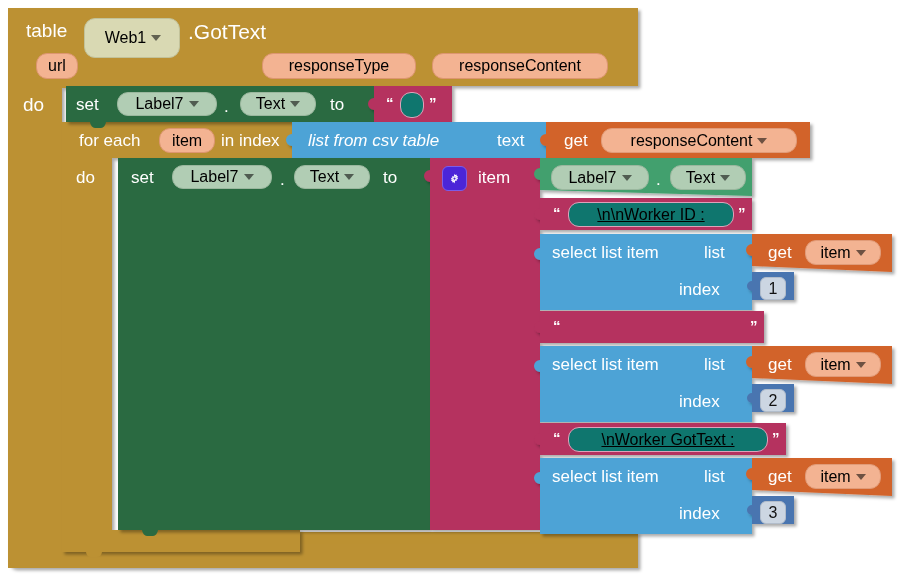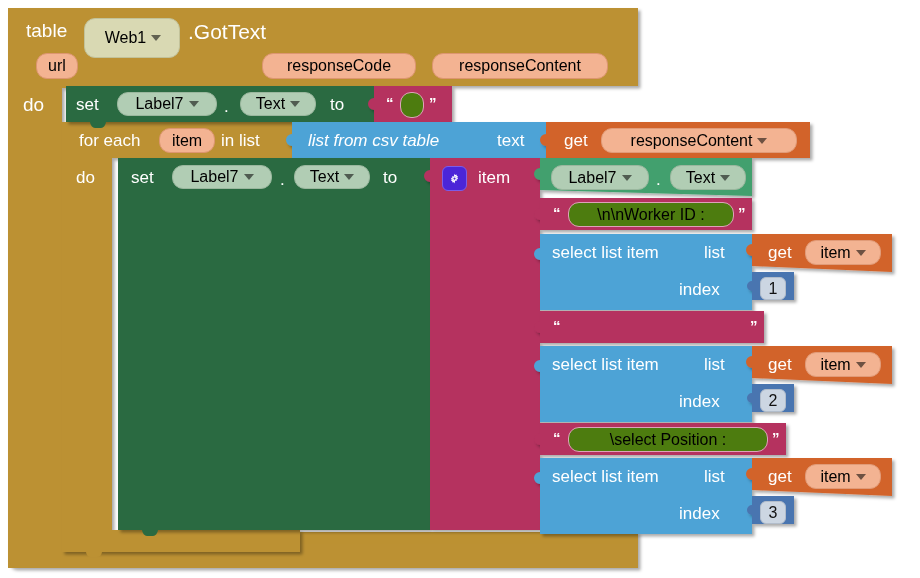--- a/index.html
+++ b/index.html
@@ -43,21 +43,21 @@
   .field .tri {
     margin-left: 5px;
     width: 0; height: 0;
     border-left: 5px solid transparent;
     border-right: 5px solid transparent;
     border-top: 6px solid rgba(0,0,0,0.55);
   }
   .f-comp   { background: #d9d9b3; border: 1px solid #c2c29a; }
   .f-green  { background: #b1cdb4; border: 1px solid #9ab79e; }
   .f-orange { background: #f3b392; border: 1px solid #e19b78; }
-  .f-pink   { background: #4d7c0f; border: 1px solid #dea2ba; }
+  .f-pink   { background: #0f766e; border: 1px solid #dea2ba; text-decoration: underline; }
   .f-num    { background: #ccd6e2; border: 1px solid #b2bdcb; color:#111; border-radius: 6px;}
 
   .param {
     position: absolute;
     box-sizing: border-box;
     display: flex; align-items: center; justify-content: center;
     background: #f3b392;
     border: 1px solid #dd9670;
     border-radius: 11px;
     color: #000; font-size: 16px; white-space: nowrap;
@@ -292,21 +292,21 @@
   </svg>
 
   <div class="lbl" style="left:26px;top:20px;font-size:19px;">table</div>
   <div class="field f-comp" style="left:84px;top:18px;width:96px;height:40px;padding-left:9px;">
     <span>Web1</span>
     <i class="tri"></i>
   </div>
   <div class="lbl" style="left:188px;top:20px;font-size:21px;">.GotText</div>
 
   <div class="param" style="left:36px;top:53px;width:42px;height:26px;">url</div>
-  <div class="param" style="left:262px;top:53px;width:154px;height:26px;">responseCode</div>
+  <div class="param" style="left:262px;top:53px;width:154px;height:26px;">responseType</div>
   <div class="param" style="left:432px;top:53px;width:176px;height:26px;">responseContent</div>
 
   <div class="lbl" style="left:23px;top:94px;font-size:19px;">do</div>
 
   <div class="lbl" style="left:76px;top:95px;">set</div>
   <div class="field f-green" style="left:117px;top:92px;width:100px;height:24px;">
     <span>Label7</span>
     <i class="tri"></i>
   </div>
   <div class="lbl" style="left:224px;top:97px;color:#ffffff;">.</div>
@@ -315,21 +315,21 @@
     <i class="tri"></i>
   </div>
   <div class="lbl" style="left:330px;top:95px;">to</div>
 
   <div class="quote" style="left:386px;top:94px;">“</div>
   <div class="field f-pink" style="left:400px;top:92px;width:24px;height:26px;"></div>
   <div class="quote" style="left:429px;top:94px;">”</div>
 
   <div class="lbl" style="left:79px;top:131px;">for each</div>
   <div class="param" style="left:159px;top:128px;width:56px;height:25px;">item</div>
-  <div class="lbl" style="left:221px;top:131px;">in list</div>
+  <div class="lbl" style="left:221px;top:131px;">in index</div>
 
   <div class="lbl" style="left:308px;top:131px;font-style:italic;">list from csv table</div>
   <div class="lbl" style="left:497px;top:131px;">text</div>
 
   <div class="lbl" style="left:564px;top:131px;">get</div>
   <div class="field f-orange" style="left:601px;top:128px;width:196px;height:25px;">
     <span>responseContent</span>
     <i class="tri"></i>
   </div>
 
@@ -387,21 +387,21 @@
   <div class="lbl" style="left:704px;top:355px;">list</div>
   <div class="lbl" style="left:768px;top:355px;">get</div>
   <div class="field f-orange" style="left:805px;top:352px;width:76px;height:25px;">
     <span>item</span>
     <i class="tri"></i>
   </div>
   <div class="lbl" style="left:679px;top:392px;">index</div>
   <div class="field f-num" style="left:760px;top:389px;width:26px;height:23px;">2</div>
 
   <div class="quote" style="left:553px;top:429px;">“</div>
-  <div class="field f-pink" style="left:568px;top:427px;width:200px;height:25px;">\select Position : </div>
+  <div class="field f-pink" style="left:568px;top:427px;width:200px;height:25px;">\nWorker GotText : </div>
   <div class="quote" style="left:772px;top:429px;">”</div>
 
   <div class="lbl" style="left:552px;top:467px;">select list item</div>
   <div class="lbl" style="left:704px;top:467px;">list</div>
   <div class="lbl" style="left:768px;top:467px;">get</div>
   <div class="field f-orange" style="left:805px;top:464px;width:76px;height:25px;">
     <span>item</span>
     <i class="tri"></i>
   </div>
   <div class="lbl" style="left:679px;top:504px;">index</div>

